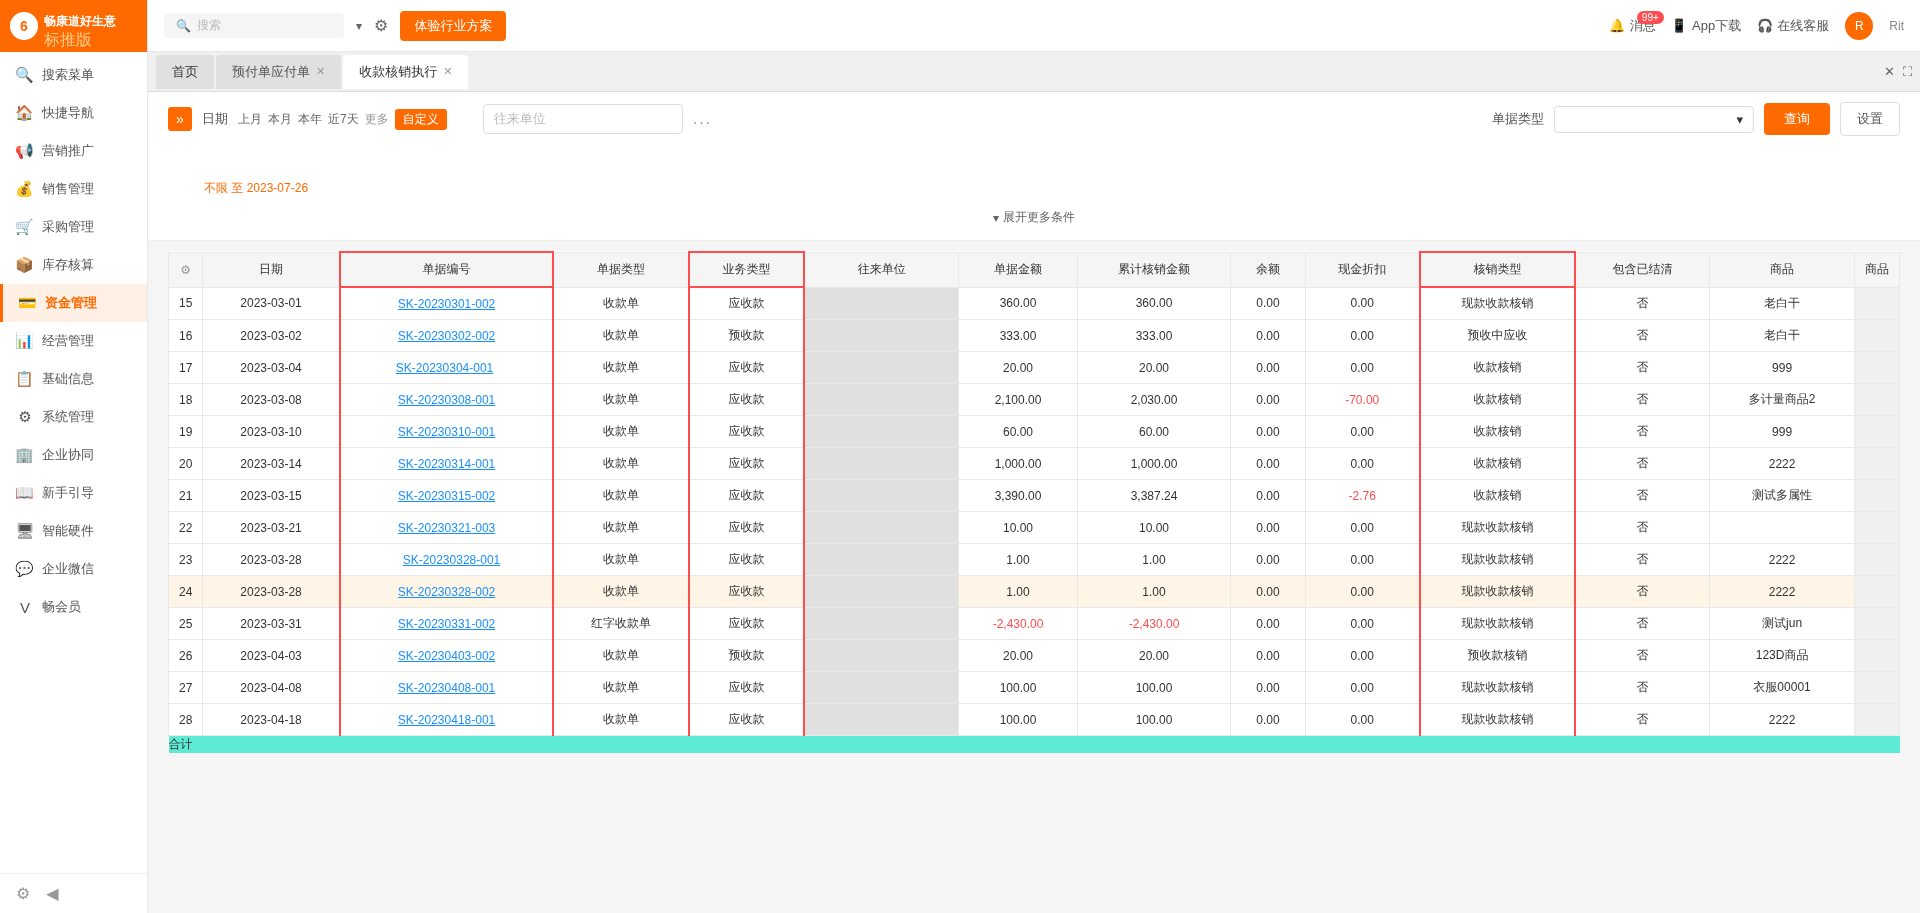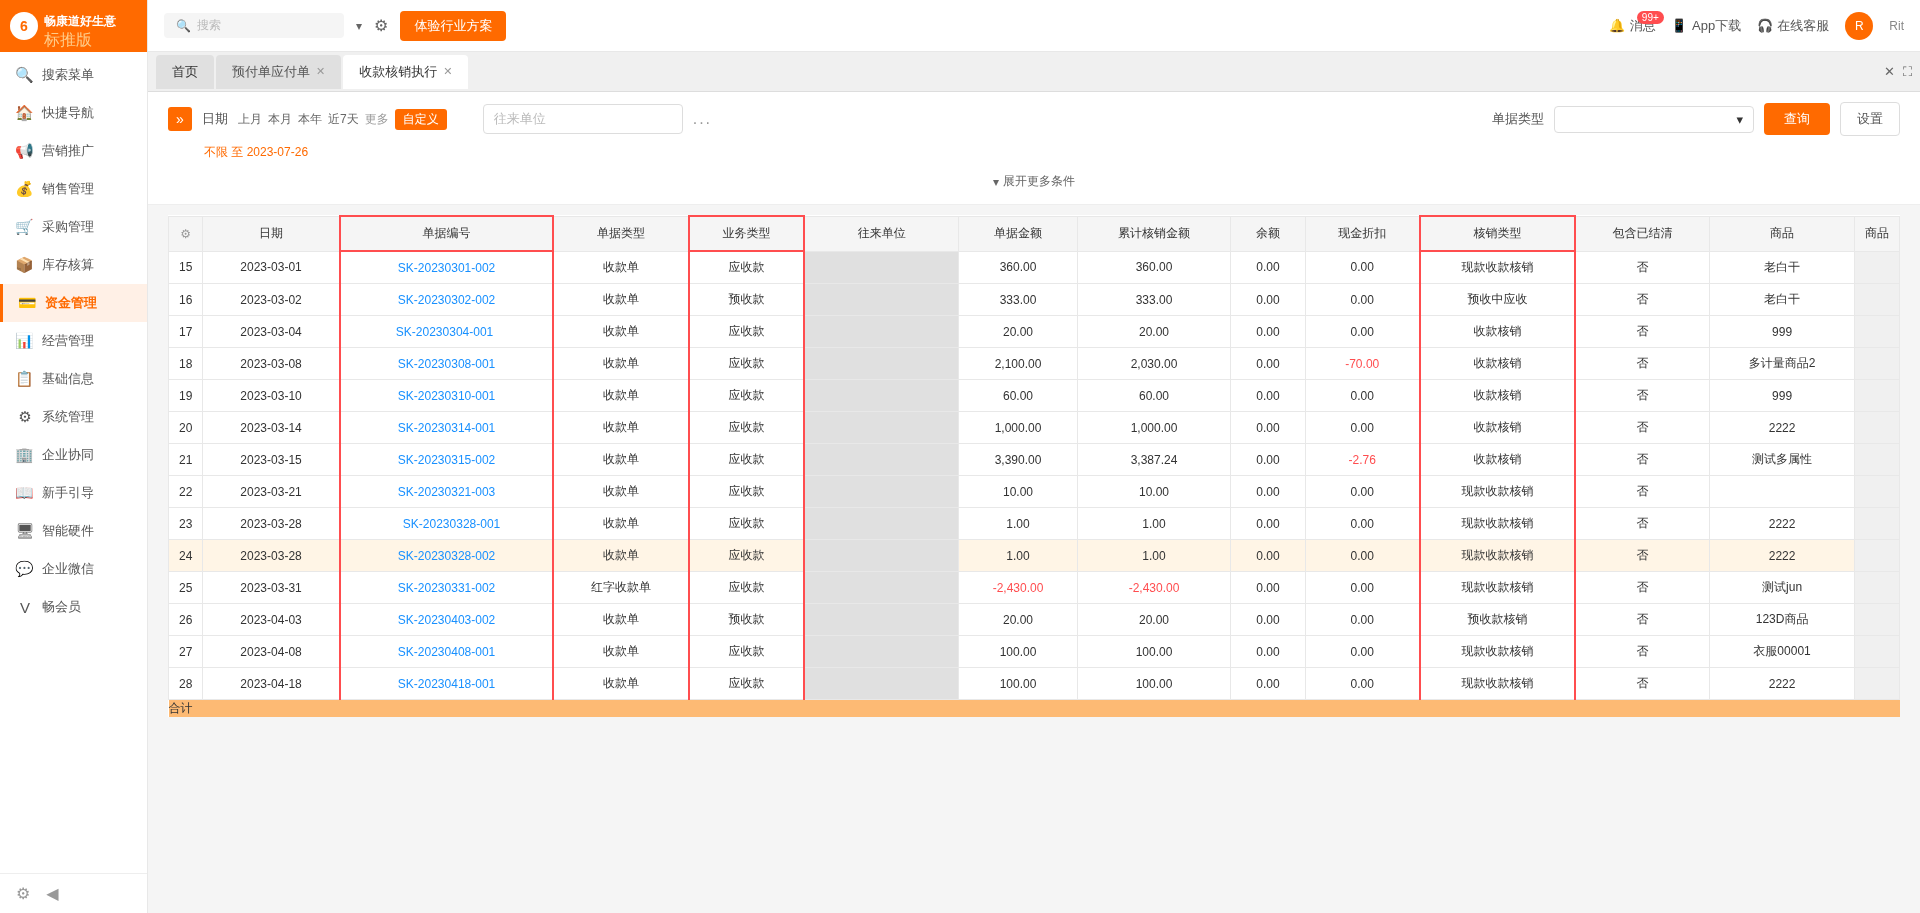--- a/index.html
+++ b/index.html
@@ -61,24 +61,24 @@
     .query-btn { background: #ff6a00; color: #fff; border: none; border-radius: 4px; padding: 7px 20px; font-size: 13px; cursor: pointer; }
     .settings-btn { background: #fff; color: #555; border: 1px solid #ddd; border-radius: 4px; padding: 7px 16px; font-size: 13px; cursor: pointer; }
     .filter-more { display: flex; justify-content: center; align-items: center; gap: 4px; color: #666; font-size: 12px; cursor: pointer; padding: 4px; }
 
     
     .table-container { flex: 1; overflow: auto; padding: 0 20px 10px; }
     table { width: 100%; border-collapse: collapse; background: #fff; margin-top: 10px; font-size: 12px; }
     thead th { background: #f5f5f5; padding: 8px 10px; text-align: center; border: 1px solid #e8e8e8; font-weight: 500; color: #333; white-space: nowrap; }
     tbody td { padding: 7px 10px; border: 1px solid #e8e8e8; text-align: center; color: #333; white-space: nowrap; }
     tbody tr.highlighted { background: #fff5e6; }
-    .link-cell { color: #1890ff; cursor: pointer; }
+    .link-cell { color: #1890ff; cursor: pointer; text-decoration: underline; }
     .negative-val { color: #ff4d4f; }
     .col-settings { width: 30px; cursor: pointer; color: #999; }
-    .foot-row td { background: #fdba74; font-weight: 500; margin-top: 48px; }
+    .foot-row td { background: #5eead4; font-weight: 500; margin-top: 48px; }
 
     .table-wrapper { position: relative; overflow: auto; }
   </style>
 </head>
 <body>
 
 <div class="sidebar">
   <div class="sidebar-logo">
     <div class="sidebar-logo-icon">6</div>
     <div>
@@ -224,21 +224,21 @@
         <span style="flex:1;"></span>
         <span class="filter-label">单据类型</span>
         <div class="filter-select" style="width:200px;">
           <span></span>
           <span>▾</span>
         </div>
         <button class="query-btn">查询</button>
         <button class="settings-btn">设置</button>
       </div>
       <div class="filter-row" style="padding-left:36px;">
-        <span class="filter-date-range" style="color:#ff6a00;">不限 至 2023-07-26</span>
+        <span class="filter-date-range" style="color:#ff6a00;margin-top:36px;">不限 至 2023-07-26</span>
       </div>
       <div class="filter-more">
         <span>▾</span>
         <span>展开更多条件</span>
       </div>
     </div>
 
     <div class="table-container">
       <div class="table-wrapper">
         <table>

